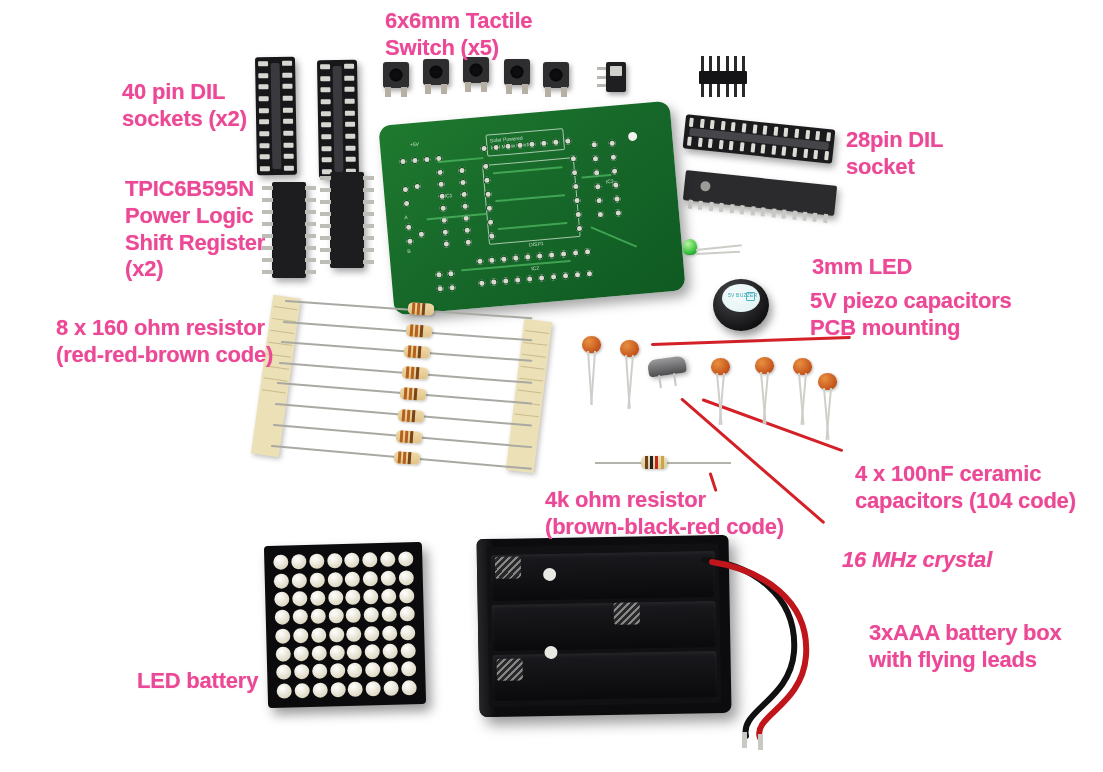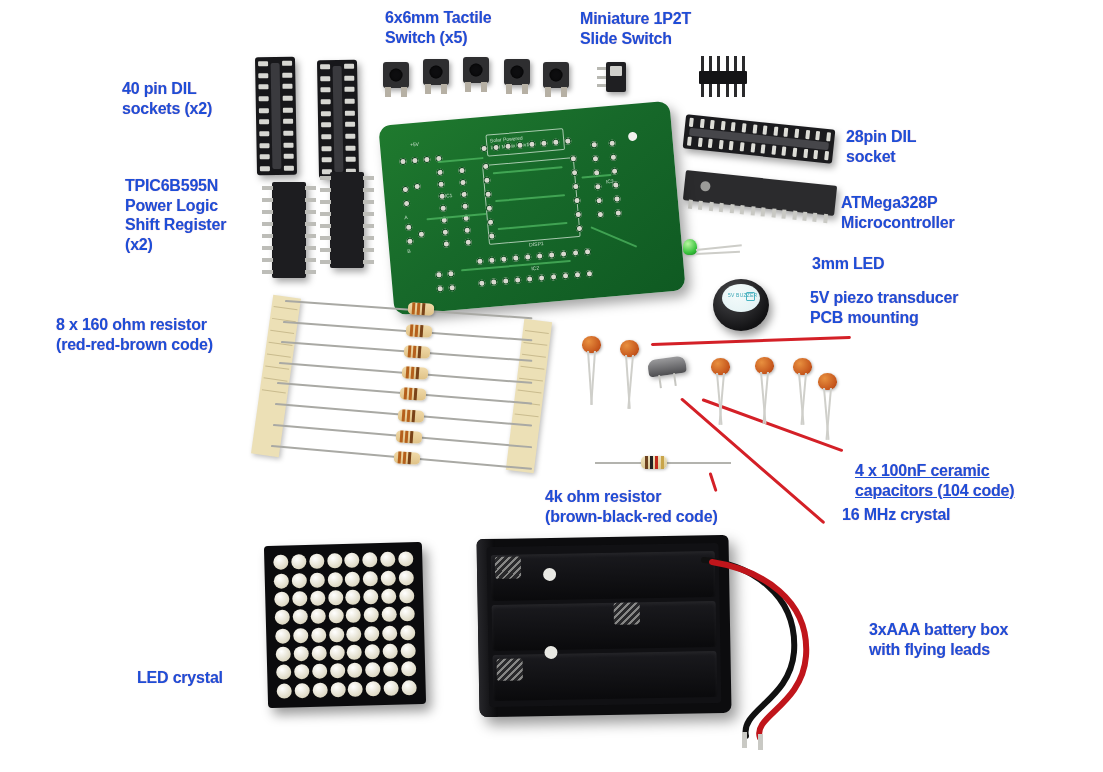--- a/index.html
+++ b/index.html
@@ -10,23 +10,23 @@
   #stage{
     position:relative;
     width:1103px;
     height:772px;
     background:#ffffff;
     overflow:hidden;
   }
   
   .lbl{
     position:absolute;
-    color:#1d4ed8;
+    color:#ec4899;
     font-weight:bold;
-    font-size:16px;
+    font-size:22px;
     line-height:1.22;
     letter-spacing:-0.2px;
     white-space:pre-line;
     text-shadow:0 0 1px rgba(224,27,36,.35);
   }
   
   .leader{
     position:absolute;
     background:#d42027;
     transform-origin:0 50%;
@@ -745,50 +745,46 @@
     <rect x="52" y="192" width="5" height="16" fill="#c9c9c4"></rect>
     <rect x="68" y="194" width="5" height="16" fill="#c9c9c4"></rect>
   </svg>
 
   <div class="lbl" style="left:122px;top:79px;">40 pin DIL
 sockets (x2)</div>
 
   <div class="lbl" style="left:385px;top:8px;">6x6mm Tactile
 Switch (x5)</div>
 
-  <div class="lbl" style="left:580px;top:9px;">Miniature 1P2T
-Slide Switch</div>
 
 
   <div class="lbl" style="left:846px;top:127px;">28pin DIL
 socket</div>
 
-  <div class="lbl" style="left:841px;top:193px;">ATMega328P
-Microcontroller</div>
 
   <div class="lbl" style="left:125px;top:176px;">TPIC6B595N
 Power Logic
 Shift Register
 (x2)</div>
 
   <div class="lbl" style="left:812px;top:254px;">3mm LED</div>
 
-  <div class="lbl" style="left:810px;top:288px;">5V piezo transducer
+  <div class="lbl" style="left:810px;top:288px;">5V piezo capacitors
 PCB mounting</div>
 
   <div class="lbl" style="left:56px;top:315px;">8 x 160 ohm resistor
 (red-red-brown code)</div>
 
 
-  <div class="lbl" style="left:855px;top:461px;text-decoration:underline;">4 x 100nF ceramic
+  <div class="lbl" style="left:855px;top:461px;">4 x 100nF ceramic
 capacitors (104 code)</div>
 
-  <div class="lbl" style="left:842px;top:505px;">16 MHz crystal</div>
+  <div class="lbl" style="left:842px;top:547px;font-style:italic;">16 MHz crystal</div>
 
   <div class="lbl" style="left:545px;top:487px;">4k ohm resistor
 (brown-black-red code)</div>
 
   <div class="lbl" style="left:869px;top:620px;">3xAAA battery box
 with flying leads</div>
 
-  <div class="lbl" style="left:137px;top:668px;">LED crystal</div>
+  <div class="lbl" style="left:137px;top:668px;">LED battery</div>
 
 </div>
 
 </body></html>

